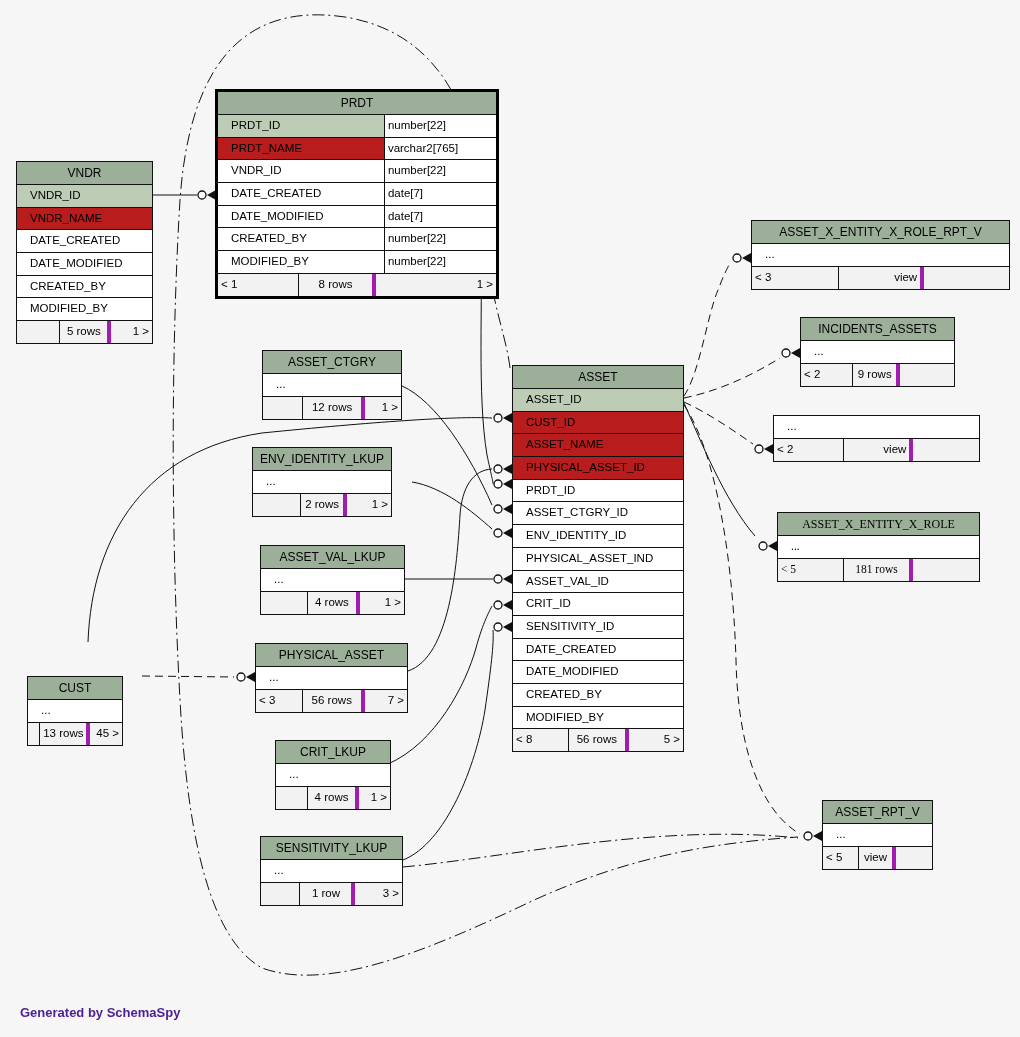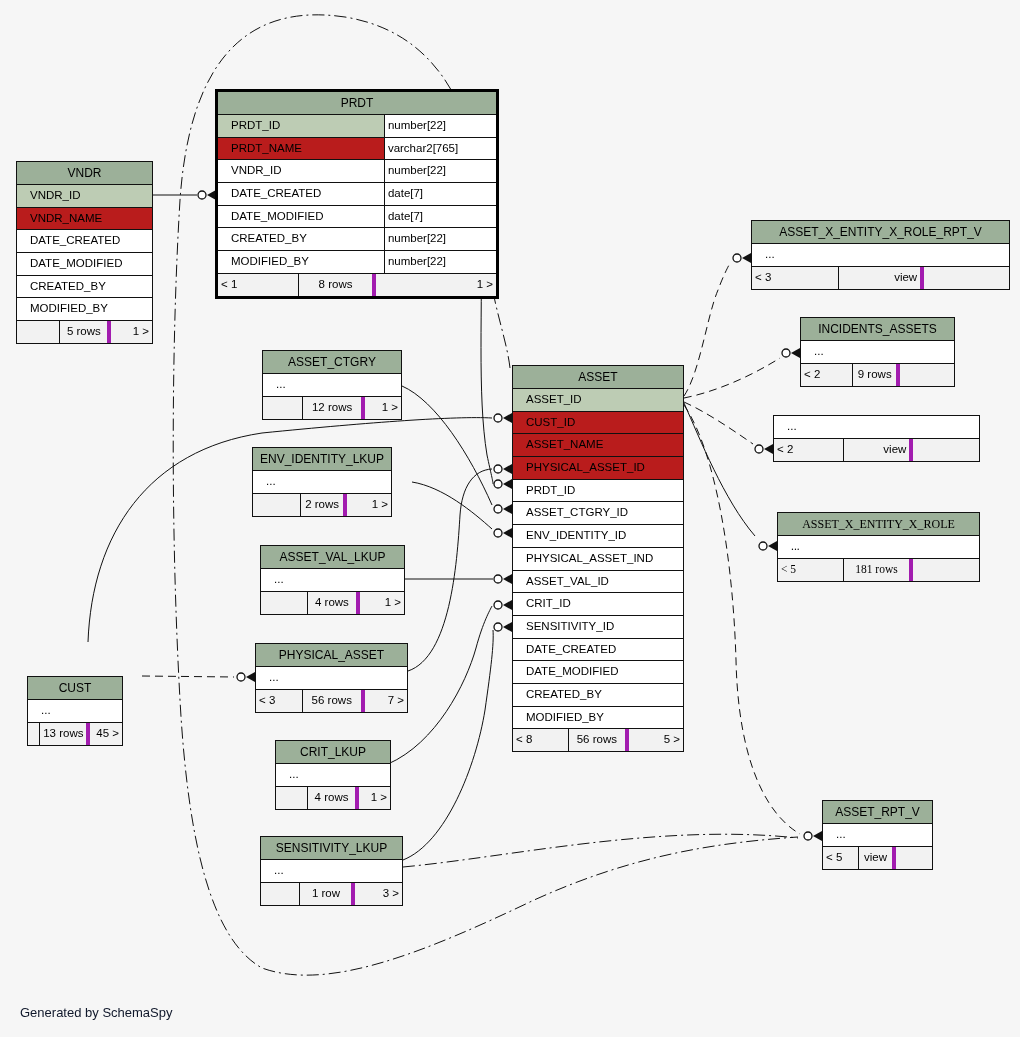--- a/index.html
+++ b/index.html
@@ -17,21 +17,21 @@
   .row.pk{background:#bdccb4;}
   .row.idx .cn{background:#b91c1c;}
   .row.idx{background:#f3f5d8;}
   .row.plain .cn{background:#fff;}
   .ft{display:flex;height:22px;line-height:21px;background:#f2f2f2;box-sizing:border-box;}
   .ft .c{box-sizing:border-box;overflow:hidden;white-space:nowrap;padding:0 3px;}
   .ft .c0{border-right:1px solid #111;text-align:left;}
   .ft .c1{border-right:4px solid #a21caf;text-align:center;}
   .ft .c1.right{text-align:right;}
   .ft .c2{text-align:right;}
-  #credit{position:absolute;left:20px;top:1005px;font-size:13px;color:#0f172a;z-index:2;}
+  #credit{position:absolute;left:20px;top:1005px;font-size:13px;color:#4c1d95;z-index:2;font-weight:bold;}
 </style>
 </head>
 <body>
 
 <div id="canvas">
   <svg id="edges" width="1020" height="1037" viewBox="0 0 1020 1037">
       <path d="M153,195 L197,195" fill="none" stroke="#111111" stroke-width="1"></path>
       <g>
         <polygon points="216,190 216,200 207,195" fill="#111111"></polygon>
         <circle cx="202" cy="195" r="4" fill="#ffffff" stroke="#111111" stroke-width="1.3"></circle>

